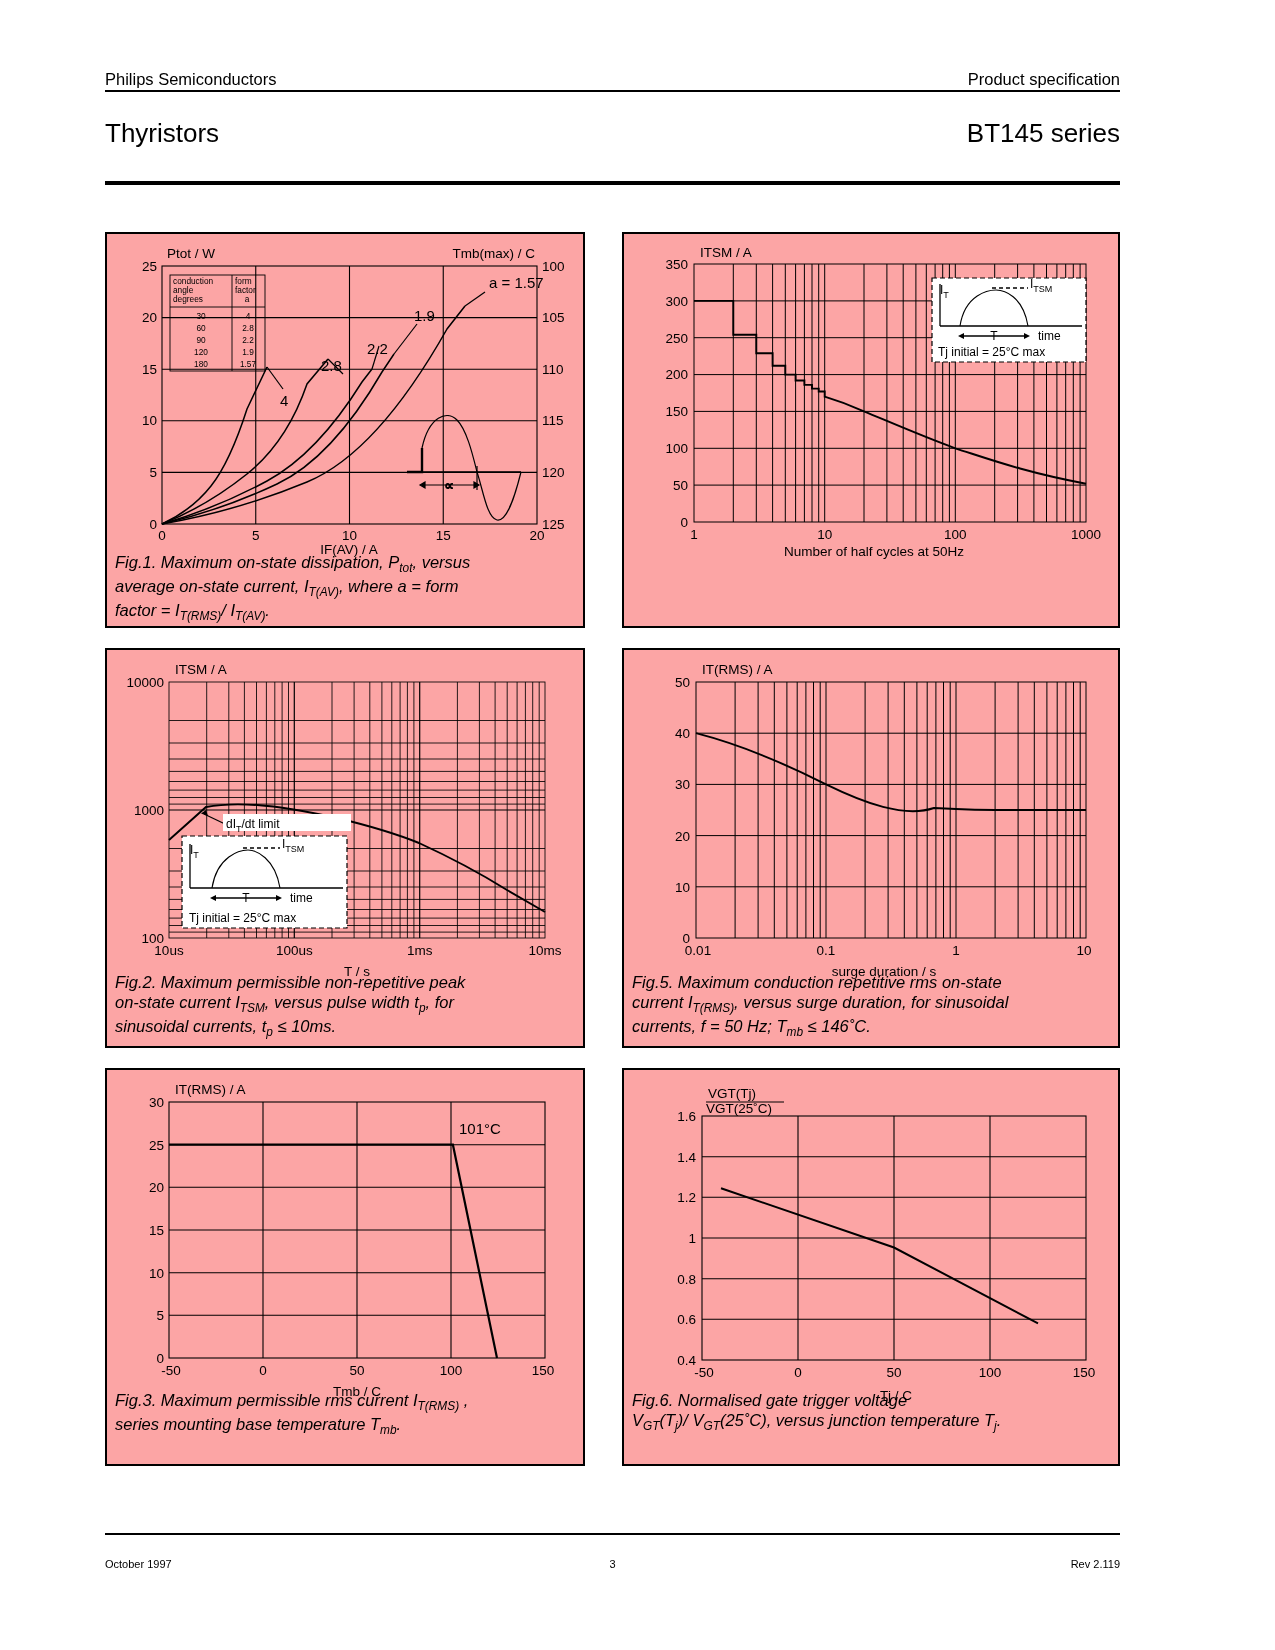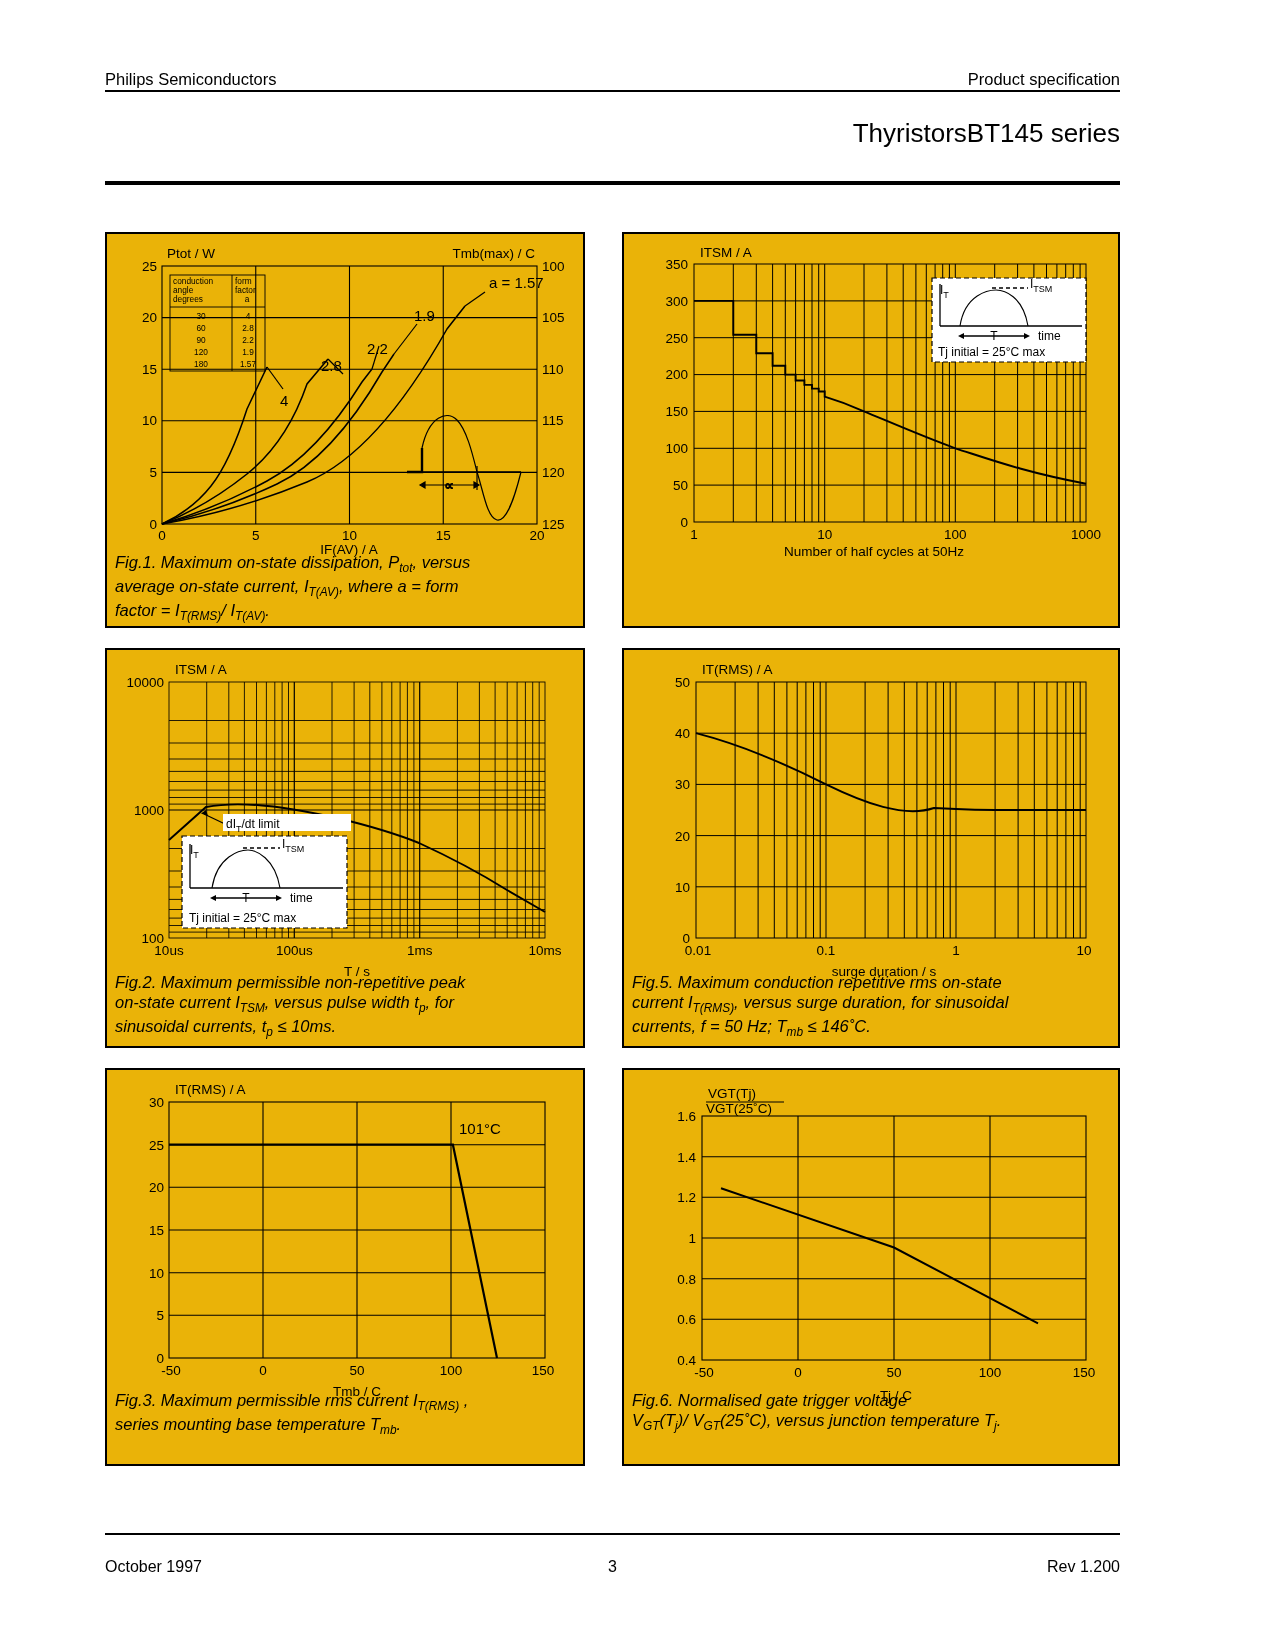--- a/index.html
+++ b/index.html
@@ -20,41 +20,41 @@
     width: 1275px; height: 1650px;
   }
 
   
   .hdr-row {
     position: absolute;
     left: 105px; width: 1015px;
     display: flex; justify-content: space-between; align-items: baseline;
   }
   #hdr-top { top: 70px; font-size: 16.5px; }
-  #hdr-title-row { top: 118px; font-size: 26px; justify-content: flex-end; }
+  #hdr-title-row { top: 118px; font-size: 26px; }
   .rule {
     position: absolute; left: 105px; width: 1015px;
     background: #000;
   }
   #rule-top  { top: 90px;  height: 1.5px; }
   #rule-main { top: 181px; height: 4px; }
   #rule-bot  { top: 1533px; height: 1.5px; }
 
   .ftr-row {
     position: absolute; left: 105px; width: 1015px; top: 1558px;
     display: flex; justify-content: space-between; align-items: baseline;
-    font-size: 16px;
+    font-size: 11px;
   }
   .ftr-page { position: absolute; left: 0; width: 1015px; text-align: center; }
 
   
   .panel {
     position: absolute;
     border: 2.5px solid #000;
-    background: #eab308;
+    background: #fca5a5;
     box-sizing: border-box;
   }
   .col-l { left: 105px; width: 480px; }
   .col-r { left: 622px; width: 498px; }
   .row-1 { top: 232px; height: 396px; }
   .row-2 { top: 648px; height: 400px; }
   .row-3 { top: 1068px; height: 398px; }
 
   .plotwrap { position: absolute; left: 0; top: 0; width: 100%; height: 100%; }
   svg.plot { display: block; }
@@ -560,16 +560,16 @@
     <div class="caption cap-r3">
       <span>Fig.6.  Normalised gate trigger voltage</span><br>
       <span>V</span><sub>GT</sub><span>(T</span><sub>j</sub><span>)/ V</span><sub>GT</sub><span>(25˚C), versus junction temperature T</span><sub>j</sub><span>.</span>
     </div>
   </div>
 
   <div class="rule" id="rule-bot"></div>
   <div class="ftr-row">
     <span>October 1997</span>
     <span class="ftr-page">3</span>
-    <span>Rev 1.200</span>
+    <span>Rev 2.119</span>
   </div>
 
 </div>
 
 </body></html>

